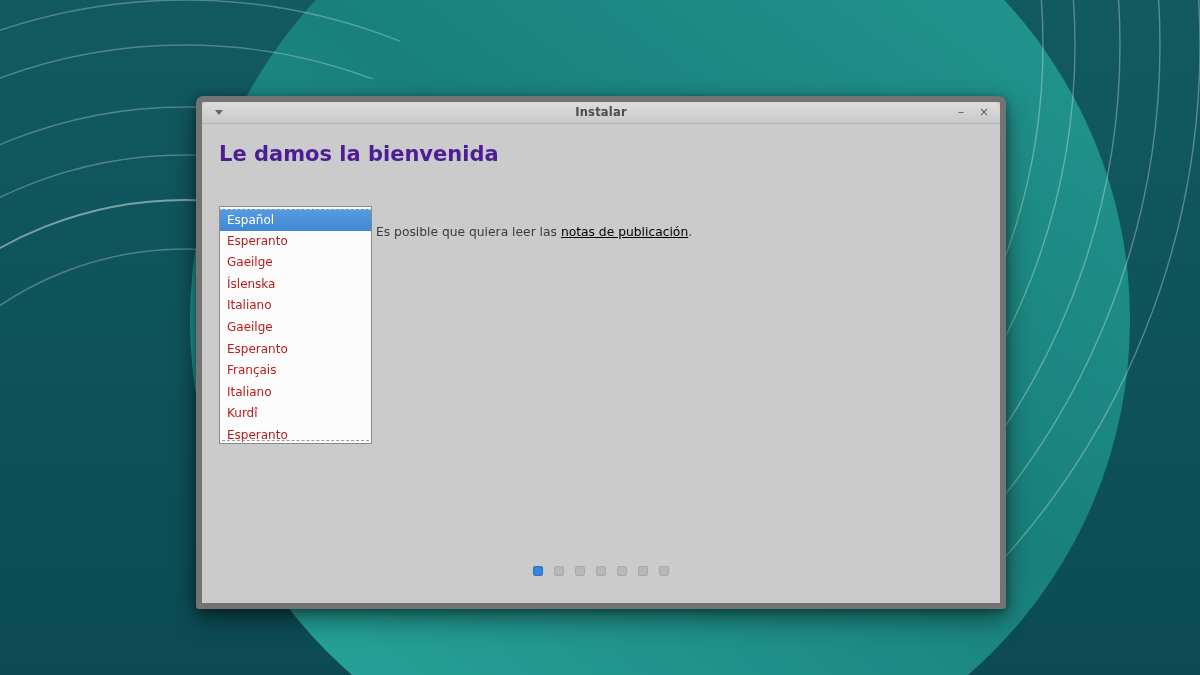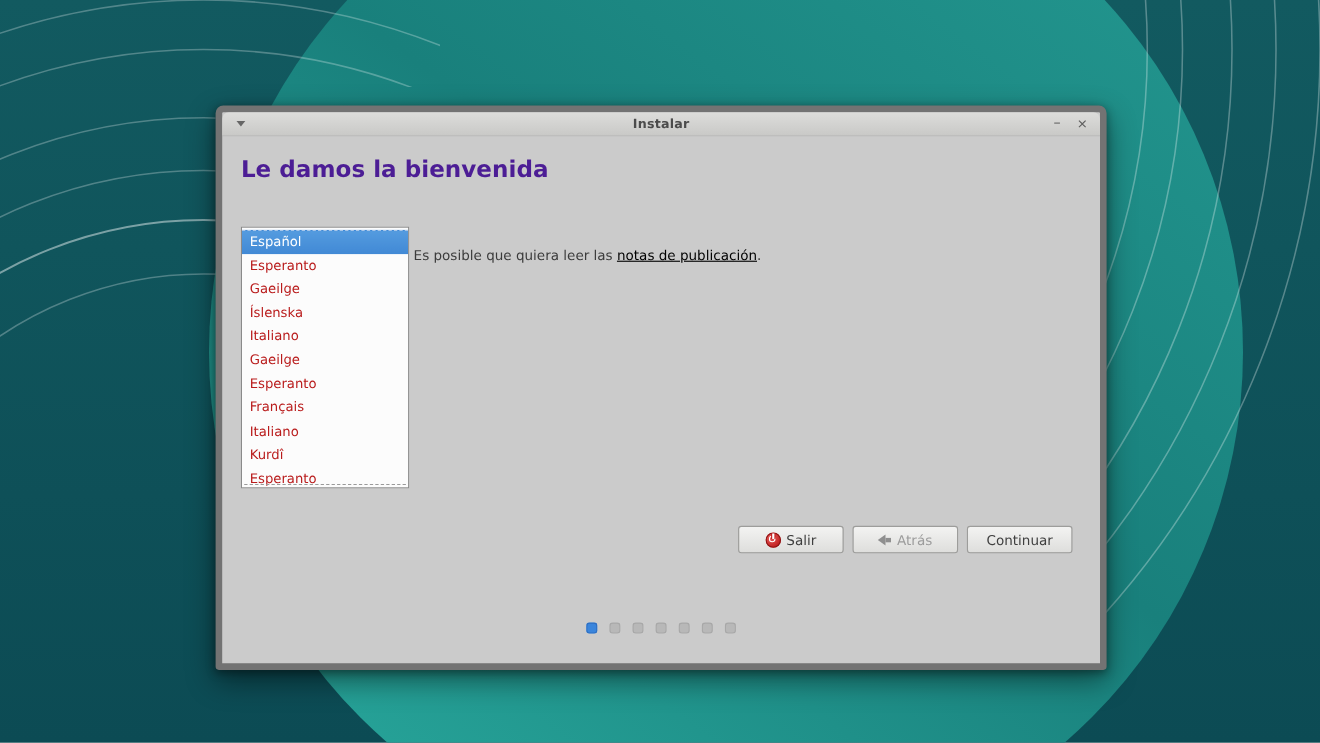--- a/index.html
+++ b/index.html
@@ -176,36 +176,20 @@
       <div class="row">Gaeilge</div>
       <div class="row">Esperanto</div>
       <div class="row">Français</div>
       <div class="row">Italiano</div>
       <div class="row">Kurdî</div>
       <div class="row">Esperanto</div>
     </div>
 
   <p class="note"><span>Es posible que quiera leer las </span><a href="#">notas de publicación</a><span>.</span></p>
 
-  <div class="btnrow">
-    <button class="btn">
-      <span class="power-icon"></span>
-      <span>Salir</span>
-    </button>
-    <button class="btn disabled">
-      <span class="arrow-icon">
-          <i class="head"></i>
-          <i class="tail"></i>
-        </span>
-      <span>Atrás</span>
-    </button>
-    <button class="btn">
-      <span>Continuar</span>
-    </button>
-  </div>
 
   <div class="dots">
       <span class="dot active"></span>
       <span class="dot"></span>
       <span class="dot"></span>
       <span class="dot"></span>
       <span class="dot"></span>
       <span class="dot"></span>
       <span class="dot"></span>
     </div>

